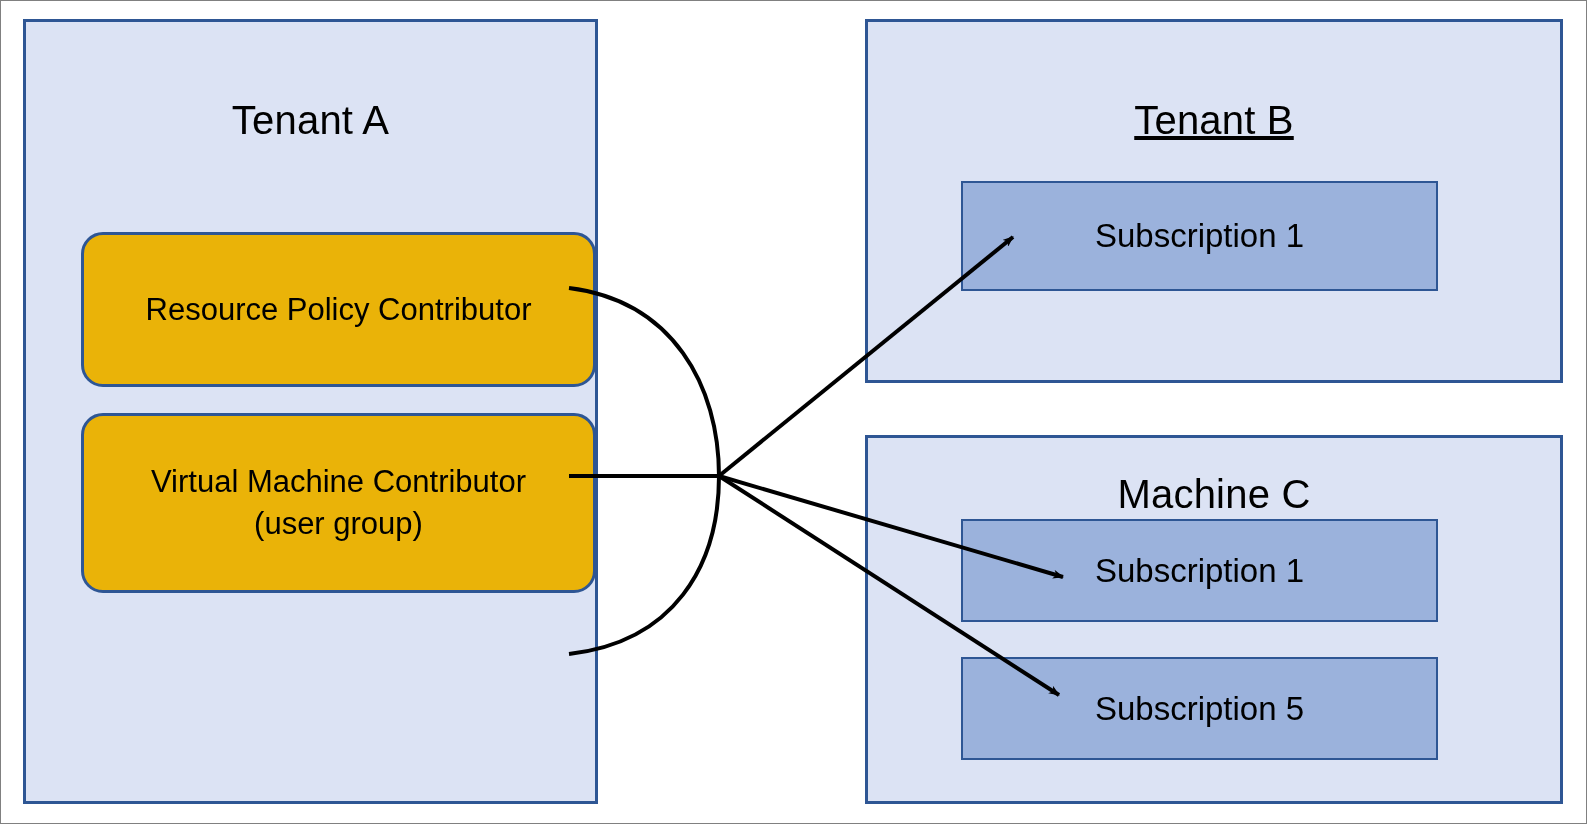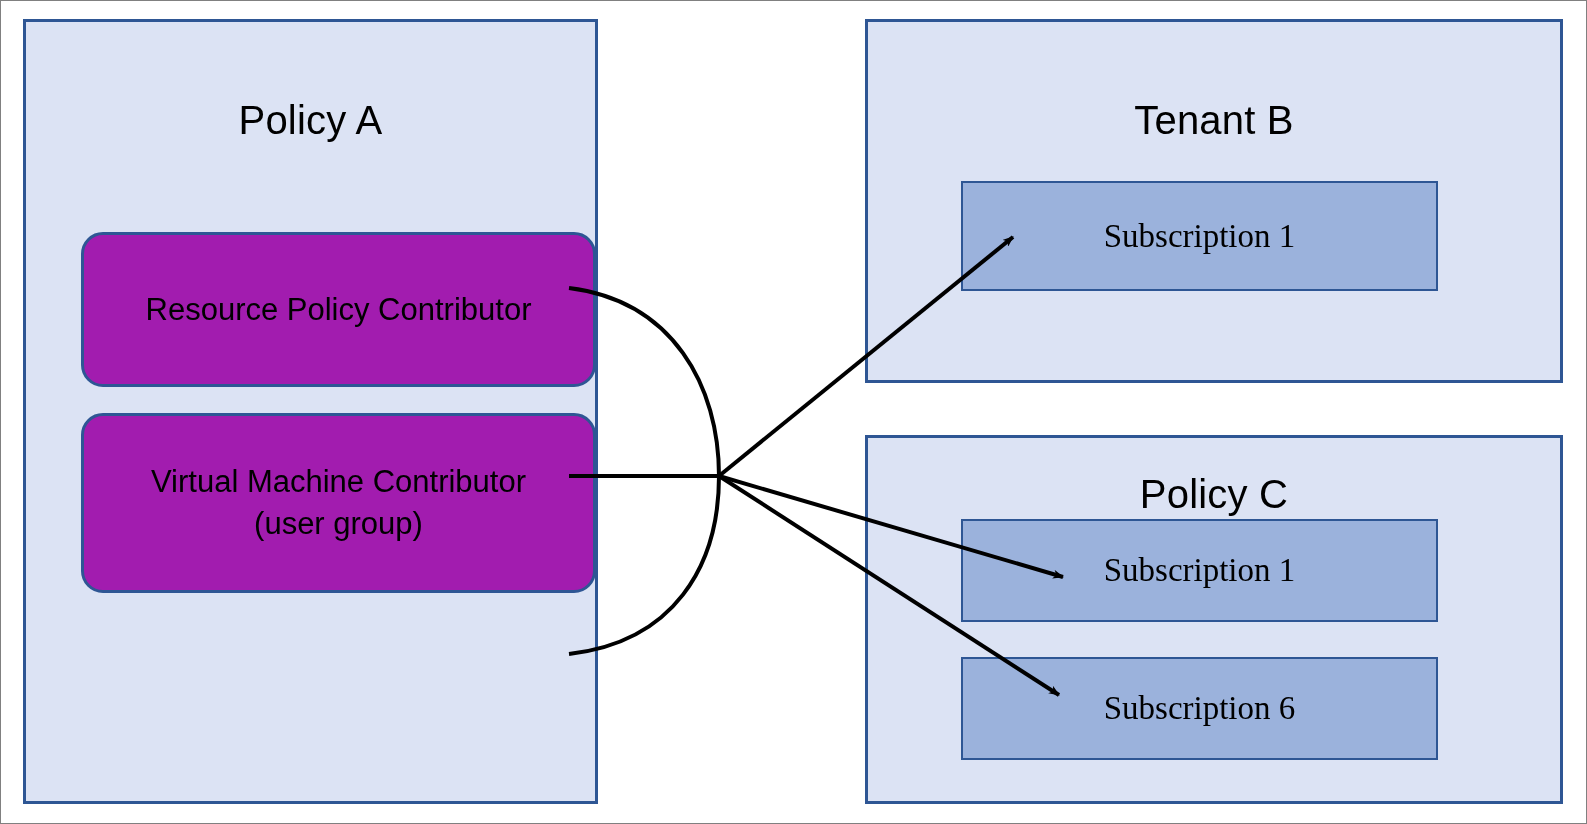--- a/index.html
+++ b/index.html
@@ -32,29 +32,29 @@
     text-align: center;
     color: #000000;
     font-size: 40px;
     font-weight: 400;
     letter-spacing: 0.2px;
     line-height: 1.1;
   }
   #tenant-a { left: 22px; top: 18px; width: 575px; height: 785px; }
   #tenant-a .tenant-title { top: 76px; }
   #tenant-b { left: 864px; top: 18px; width: 698px; height: 364px; }
-  #tenant-b .tenant-title { top: 76px; }
+  #tenant-b .tenant-title { top: 76px; text-decoration: underline; }
   #tenant-c { left: 864px; top: 434px; width: 698px; height: 369px; }
   #tenant-c .tenant-title { top: 34px; }
 
   .role-box {
     position: absolute;
     left: 55px;
     width: 515px;
-    background: #a21caf;
+    background: #eab308;
     border: 3px solid #2e5694;
     border-radius: 22px;
     box-sizing: border-box;
     display: flex;
     align-items: center;
     justify-content: center;
     text-align: center;
     color: #000000;
     font-size: 31px;
     line-height: 1.35;
@@ -68,42 +68,41 @@
   .sub-box {
     position: absolute;
     background: #9bb2dc;
     border: 2px solid #2e5694;
     box-sizing: border-box;
     display: flex;
     align-items: center;
     justify-content: center;
     color: #000000;
     font-size: 33px;
-    font-family: Liberation Serif, serif;
   }
   #sub-b-0 { left: 960px; top: 180px; width: 477px; height: 110px; }
   #sub-c-0 { left: 960px; top: 518px; width: 477px; height: 103px; }
   #sub-c-1 { left: 960px; top: 656px; width: 477px; height: 103px; }
 
   #connectors {
     position: absolute;
     left: 0;
     top: 0;
     width: 1587px;
     height: 824px;
     pointer-events: none;
   }
 </style>
 </head>
 <body>
 
 <div id="canvas">
 
   <div class="tenant" id="tenant-a">
-    <div class="tenant-title">Policy A</div>
+    <div class="tenant-title">Tenant A</div>
 
     <div class="role-box" id="role-0">
       <div>
         <span>Resource Policy Contributor</span>
       </div>
     </div>
 
     <div class="role-box" id="role-1">
       <div>
         <span>Virtual Machine Contributor</span>
@@ -114,27 +113,27 @@
   </div>
 
   <div class="tenant" id="tenant-b">
     <div class="tenant-title">Tenant B</div>
   </div>
   <div class="sub-box" id="sub-b-0">
     <span>Subscription 1</span>
   </div>
 
   <div class="tenant" id="tenant-c">
-    <div class="tenant-title">Policy C</div>
+    <div class="tenant-title">Machine C</div>
   </div>
   <div class="sub-box" id="sub-c-0">
     <span>Subscription 1</span>
   </div>
   <div class="sub-box" id="sub-c-1">
-    <span>Subscription 6</span>
+    <span>Subscription 5</span>
   </div>
 
   <svg id="connectors" viewBox="0 0 1587 824" width="1587" height="824" xmlns="http://www.w3.org/2000/svg">
     <defs>
       <marker id="arrowhead" markerWidth="11" markerHeight="9" refX="10" refY="4.5" orient="auto" markerUnits="userSpaceOnUse">
         <path d="M0,0 L11,4.5 L0,9 L3,4.5 Z" fill="#000000"></path>
       </marker>
     </defs>
 
     <path d="M 568,287 C 672,300 718,385 718,475" fill="none" stroke="#000000" stroke-width="4"></path>

